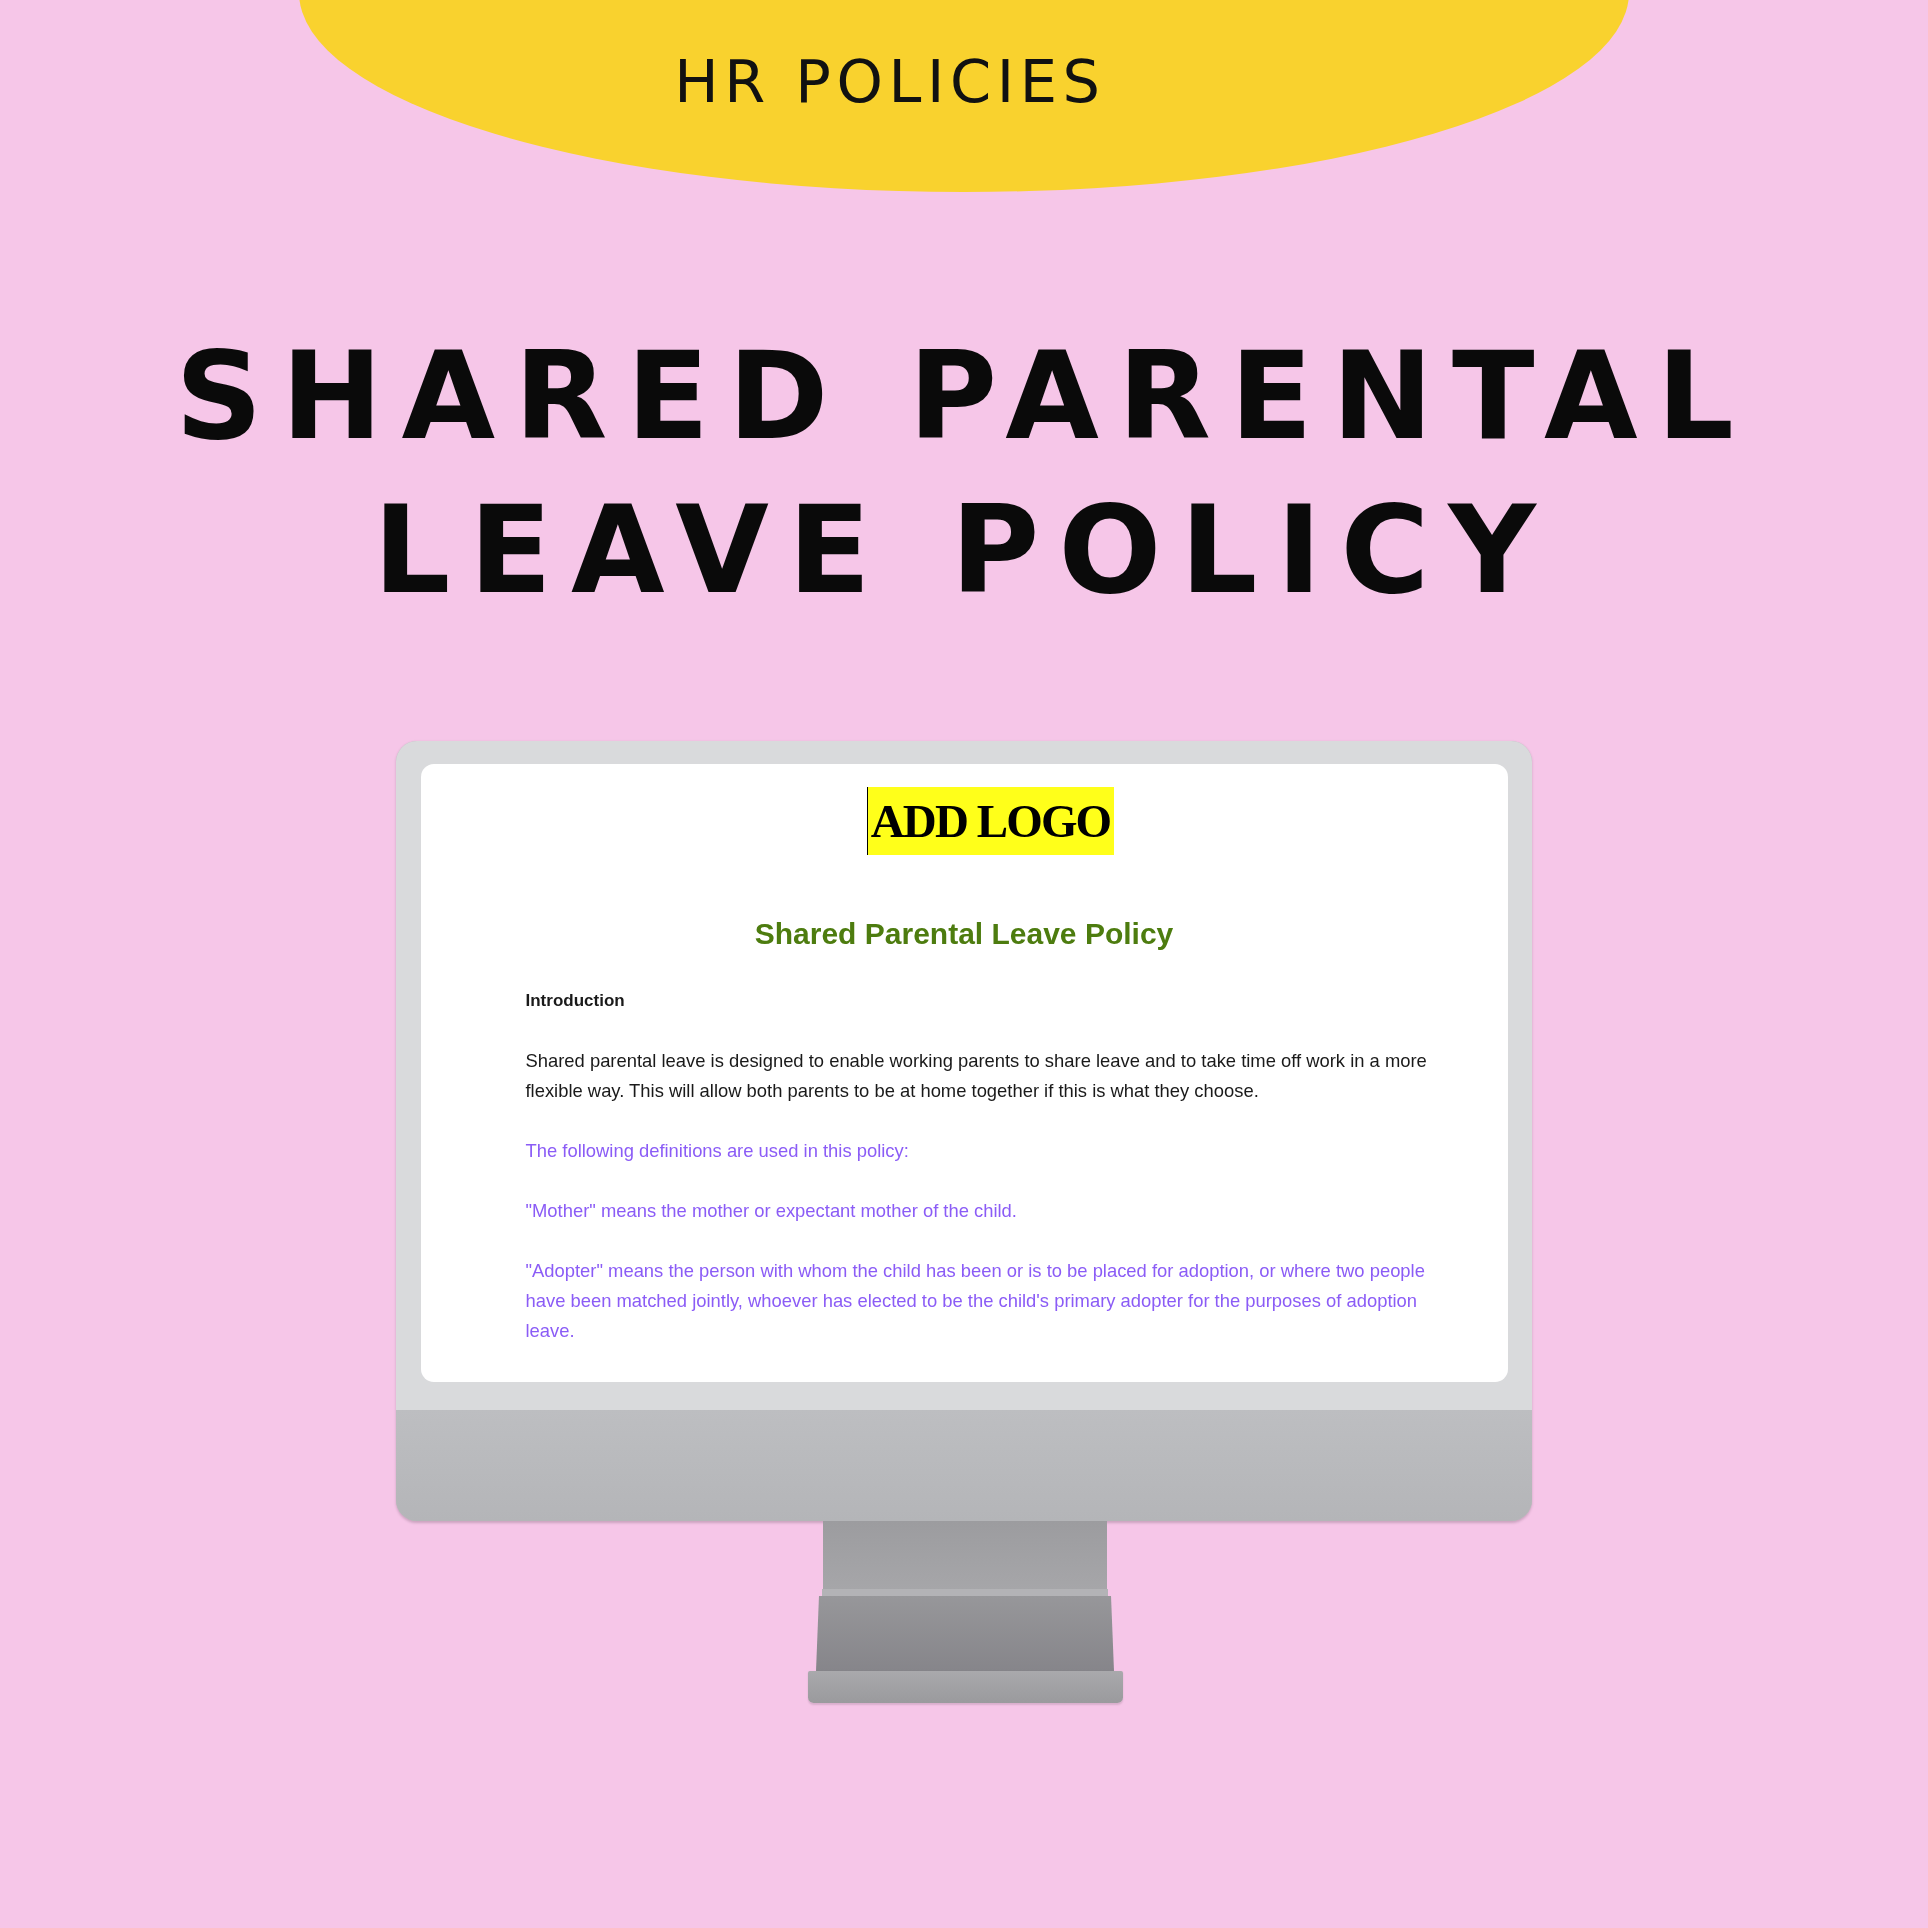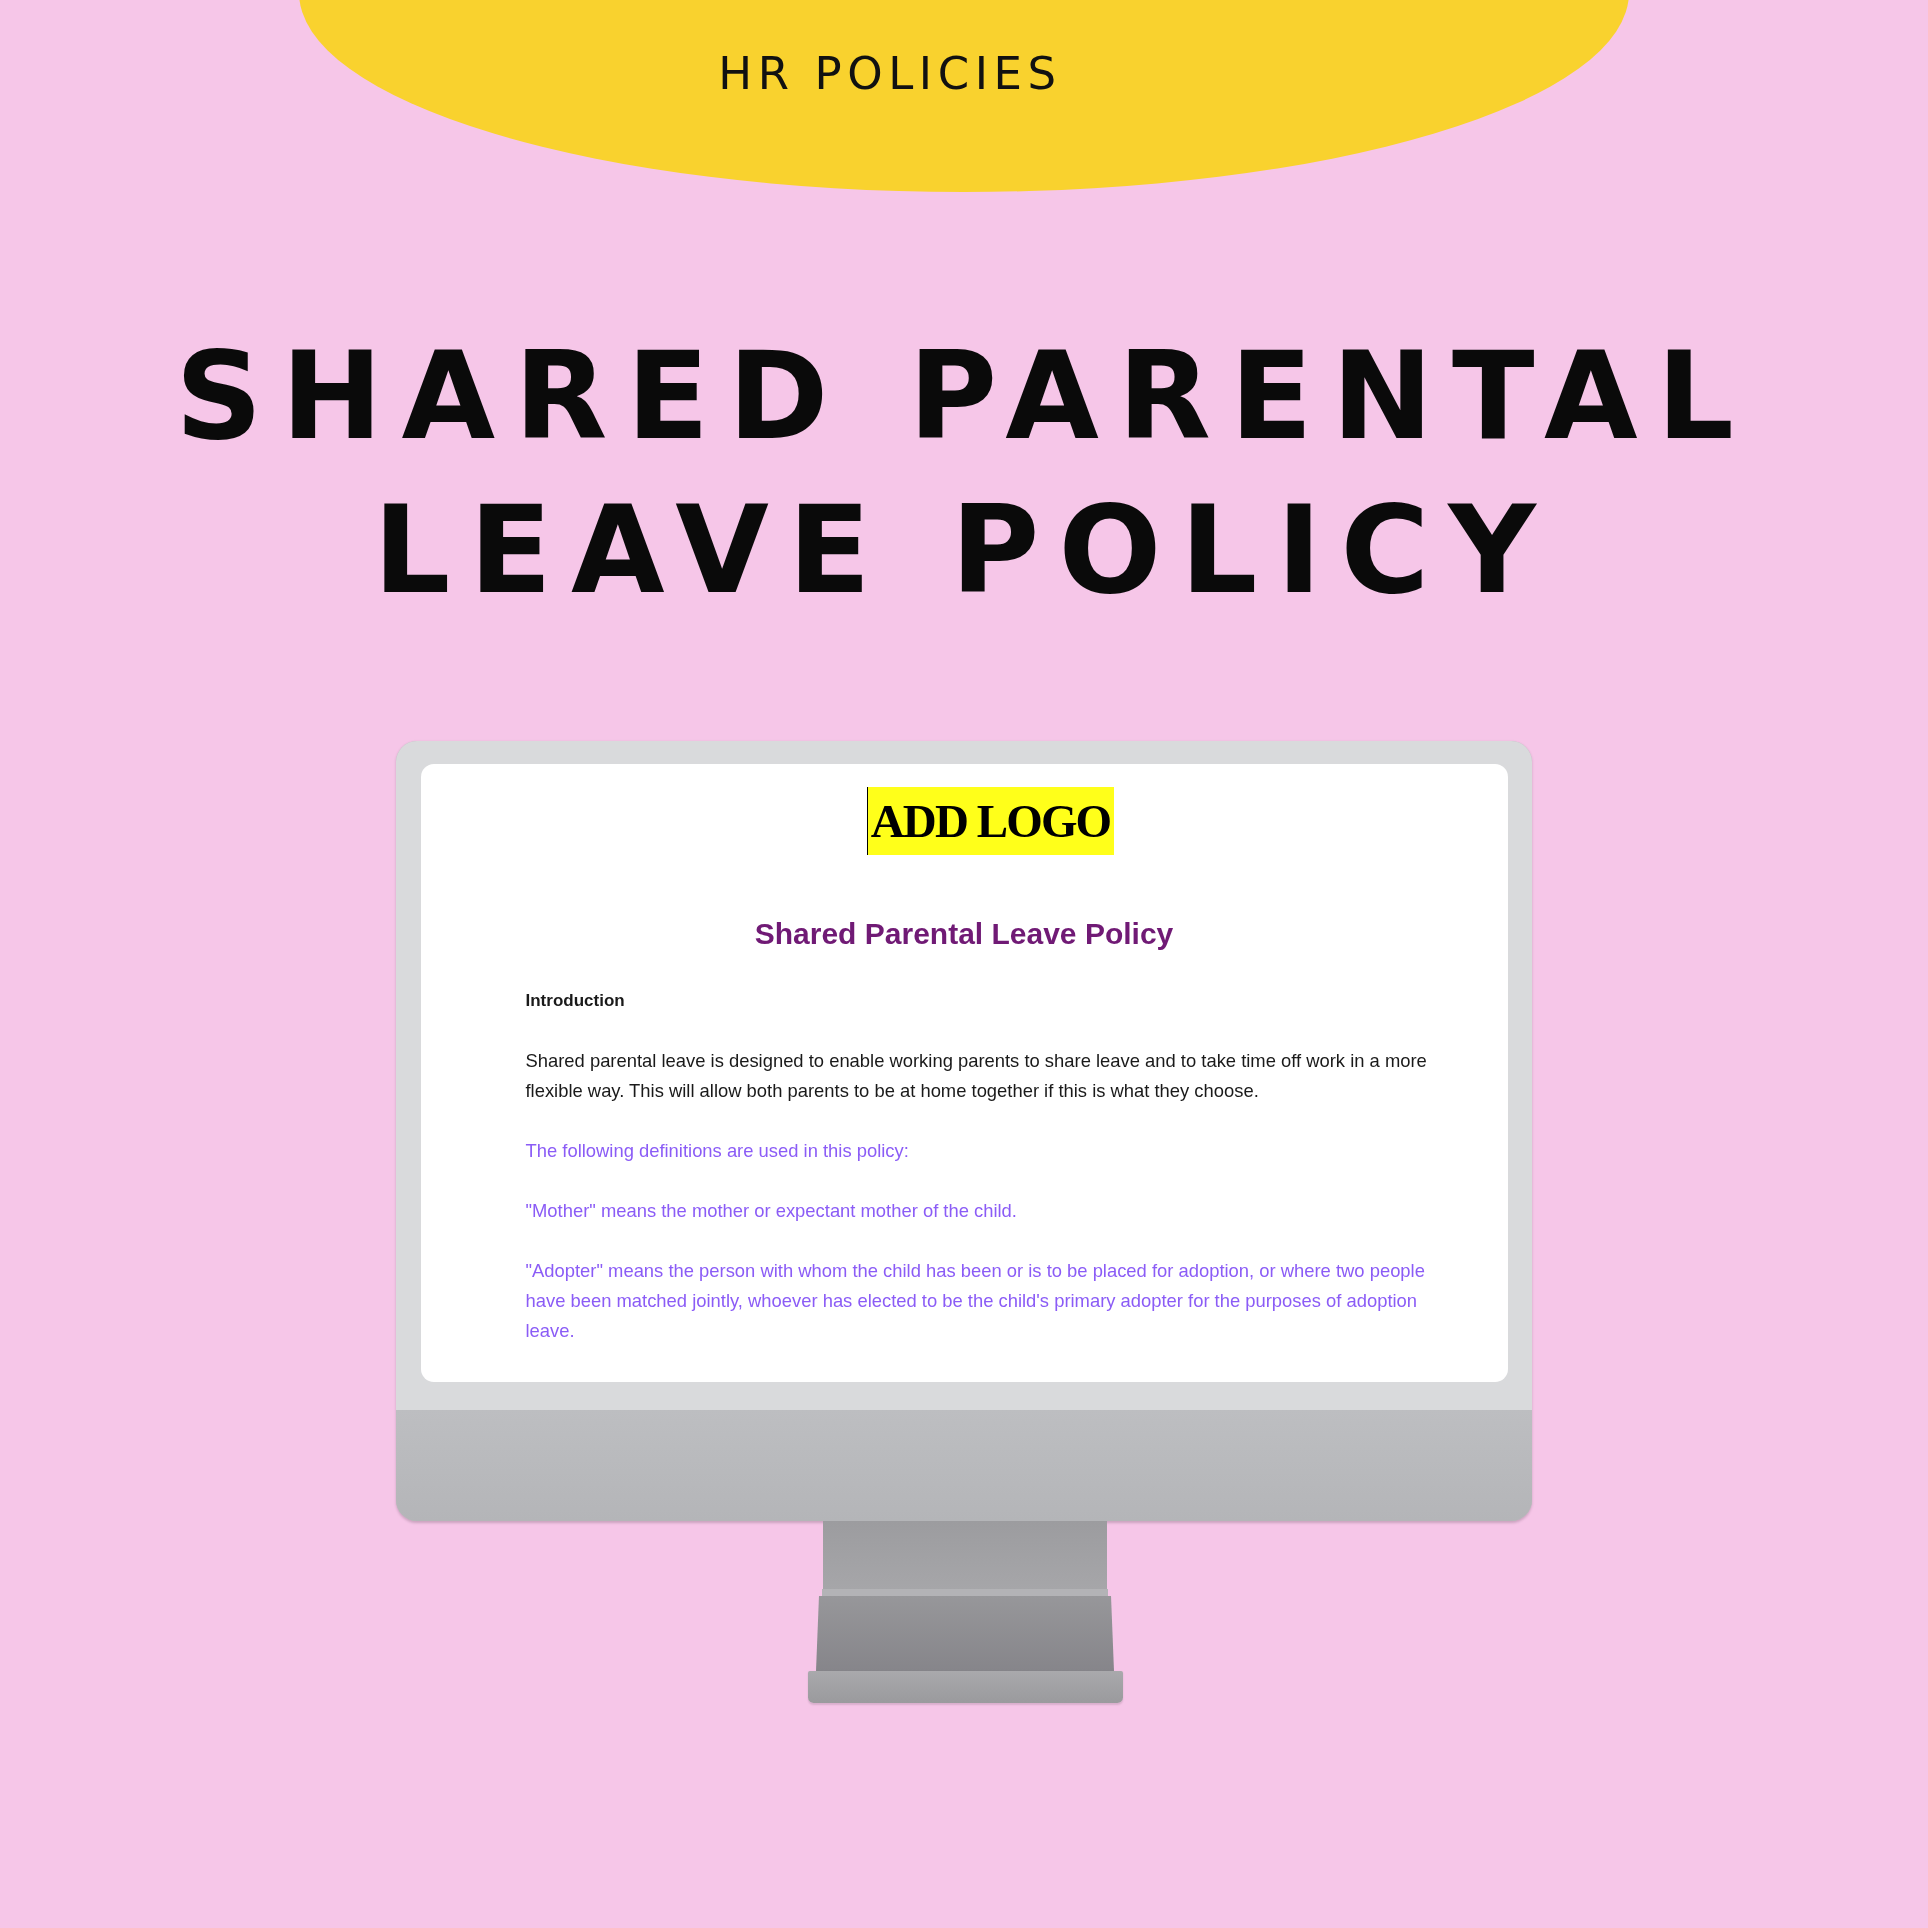--- a/index.html
+++ b/index.html
@@ -23,21 +23,21 @@
       background: #f9d22e;
       border-radius: 50%;
     }
     .category-label {
       position: absolute;
       left: 0;
       width: 1780px;
       top: 47px;
       text-align: center;
       font-family: "DejaVu Sans", sans-serif;
-      font-size: 45px;
+      font-size: 59px;
       letter-spacing: 5.6px;
       color: #111;
       font-weight: normal;
     }
     .hero-title {
       position: absolute;
       left: 0;
       width: 1928px;
       top: 320px;
       text-align: center;
@@ -107,21 +107,21 @@
     }
     .doc-title {
       position: absolute;
       left: 0;
       width: 1087px;
       top: 153px;
       text-align: center;
       font-family: "Liberation Sans", sans-serif;
       font-weight: bold;
       font-size: 30px;
-      color: #701a75;
+      color: #4d7c0f;
     }
     .doc-body {
       position: absolute;
       left: 105px;
       top: 222px;
       width: 904px;
       font-family: "Liberation Sans", sans-serif;
       font-size: 18.4px;
       line-height: 30px;
       color: #1a1a1a;

